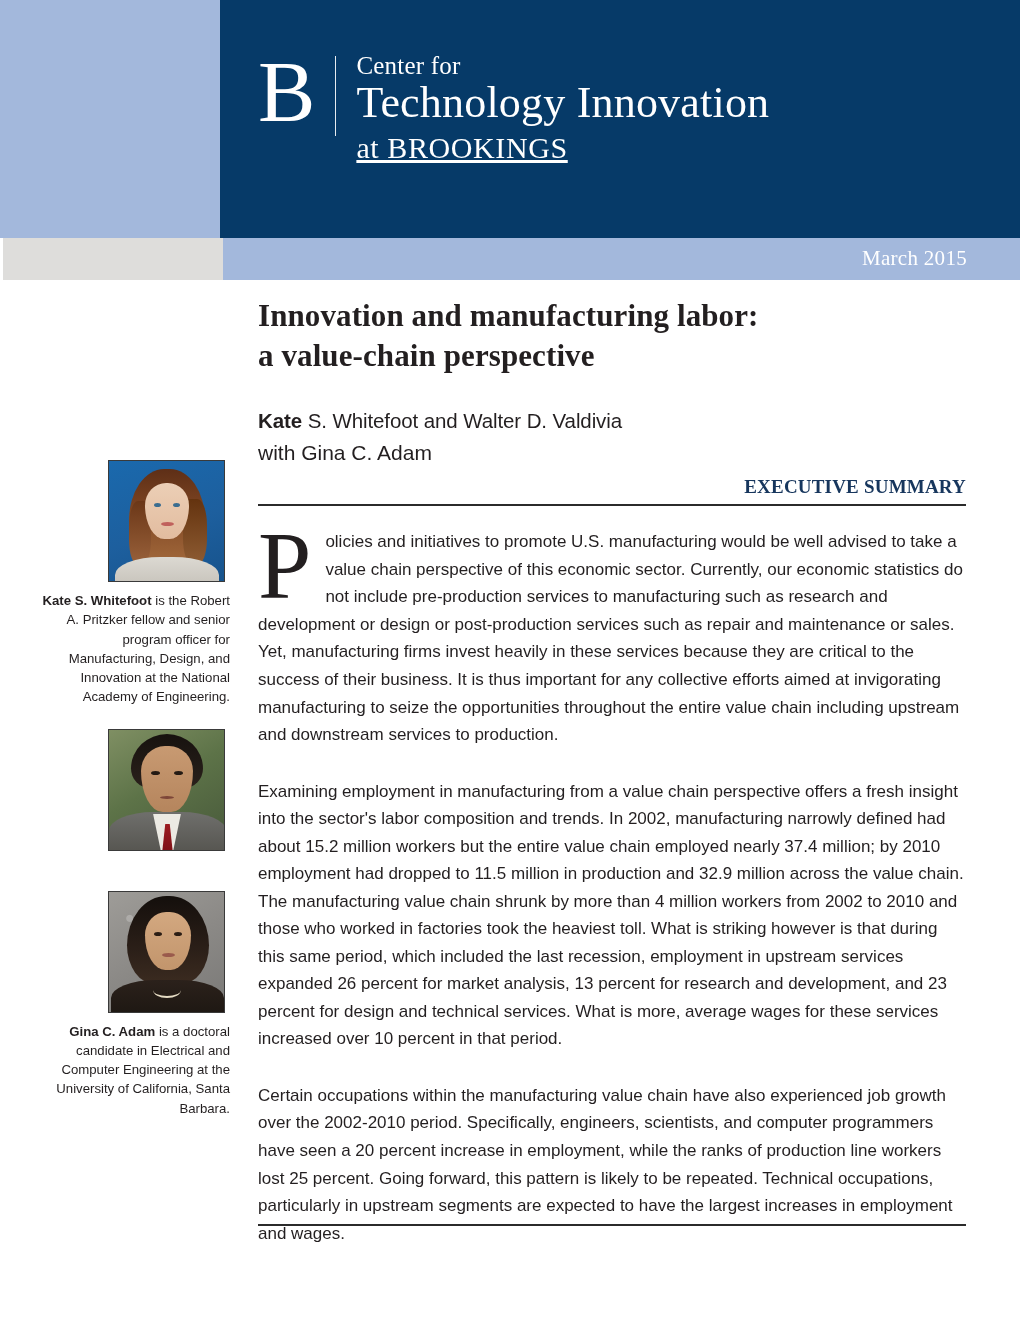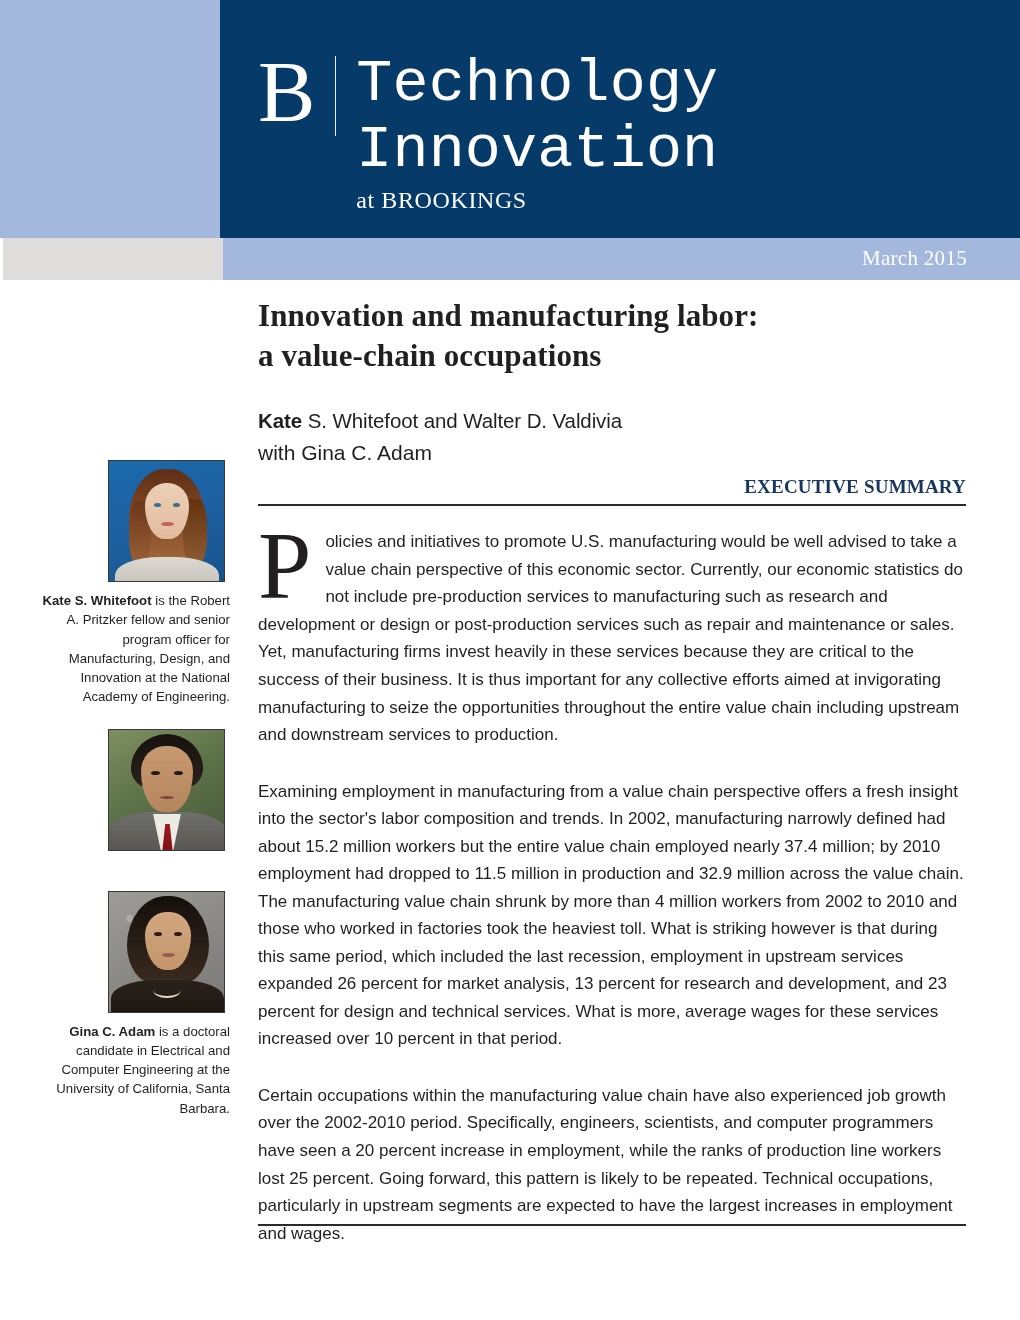--- a/index.html
+++ b/index.html
@@ -62,31 +62,31 @@
   #logo-text {
     font-family: "Liberation Serif", serif;
     padding-top: 2px;
   }
   #logo-line1 {
     font-size: 25px;
     line-height: 1.1;
     letter-spacing: .2px;
   }
   #logo-line2 {
-    font-size: 60px;
+    font-size: 44px;
     line-height: 1.1;
     letter-spacing: .2px;
     margin-top: -1px;
-    font-family: Liberation Mono, monospace;
   }
   #logo-line3 {
-    font-size: 24px;
+    font-size: 30px;
     line-height: 1.2;
     letter-spacing: .6px;
     margin-top: 3px;
+    text-decoration: underline;
   }
 
   
   #datebar {
     position: absolute;
     left: 3px; top: 238px;
     width: 1020px;
     height: 40px;
   }
   #datebar-left {
@@ -327,20 +327,21 @@
 <body>
 
 <div id="masthead">
   <div id="masthead-left-band"></div>
   <div id="masthead-right-band"></div>
 
   <div id="logo-block">
     <div id="logo-b">B</div>
     <div id="logo-divider"></div>
     <div id="logo-text">
+      <div id="logo-line1">Center for</div>
       <div id="logo-line2">Technology Innovation</div>
       <div id="logo-line3">at BROOKINGS</div>
     </div>
   </div>
 </div>
 
 <div id="datebar">
   <div id="datebar-left"></div>
   <div id="datebar-right"></div>
   <div id="date-text">March 2015</div>
@@ -394,21 +395,21 @@
       <b>Gina C. Adam</b><span> is a doctoral candidate in Electrical and Computer Engineering at the University of California, Santa Barbara.</span>
     </div>
   </div>
 
 </div>
 
 <div id="content-col">
 
   <h1 id="doc-title">
     <span>Innovation and manufacturing labor:</span><br>
-    <span>a value-chain occupations</span>
+    <span>a value-chain perspective</span>
   </h1>
 
   <div id="byline-block">
     <div id="byline-main"><span class="lead-name">Kate</span><span> S. Whitefoot and Walter D. Valdivia</span></div>
     <div id="byline-sub">with Gina C. Adam</div>
   </div>
 
   <div id="exec-summary-row">
     <span id="exec-summary-label">EXECUTIVE SUMMARY</span>
   </div>

